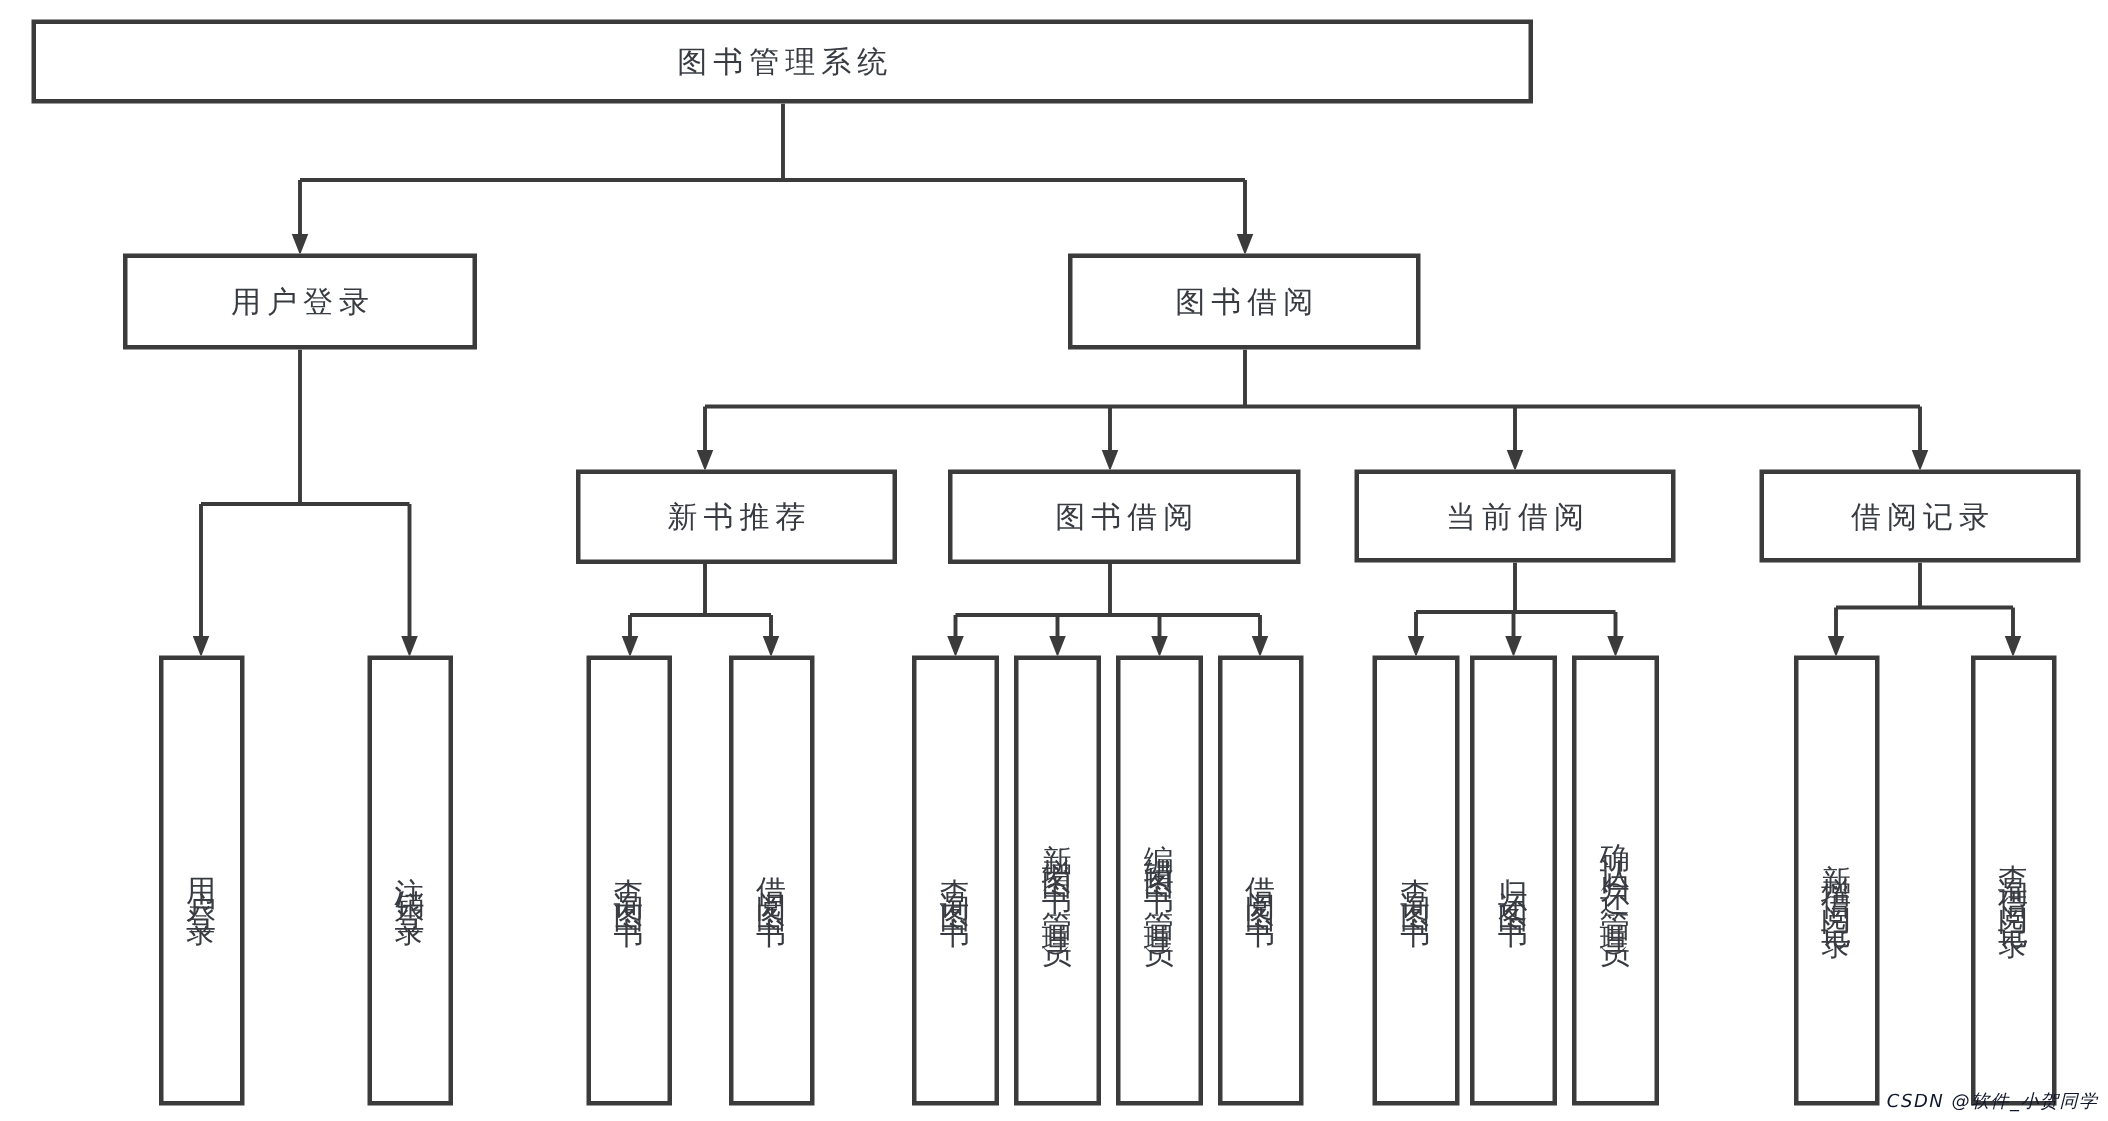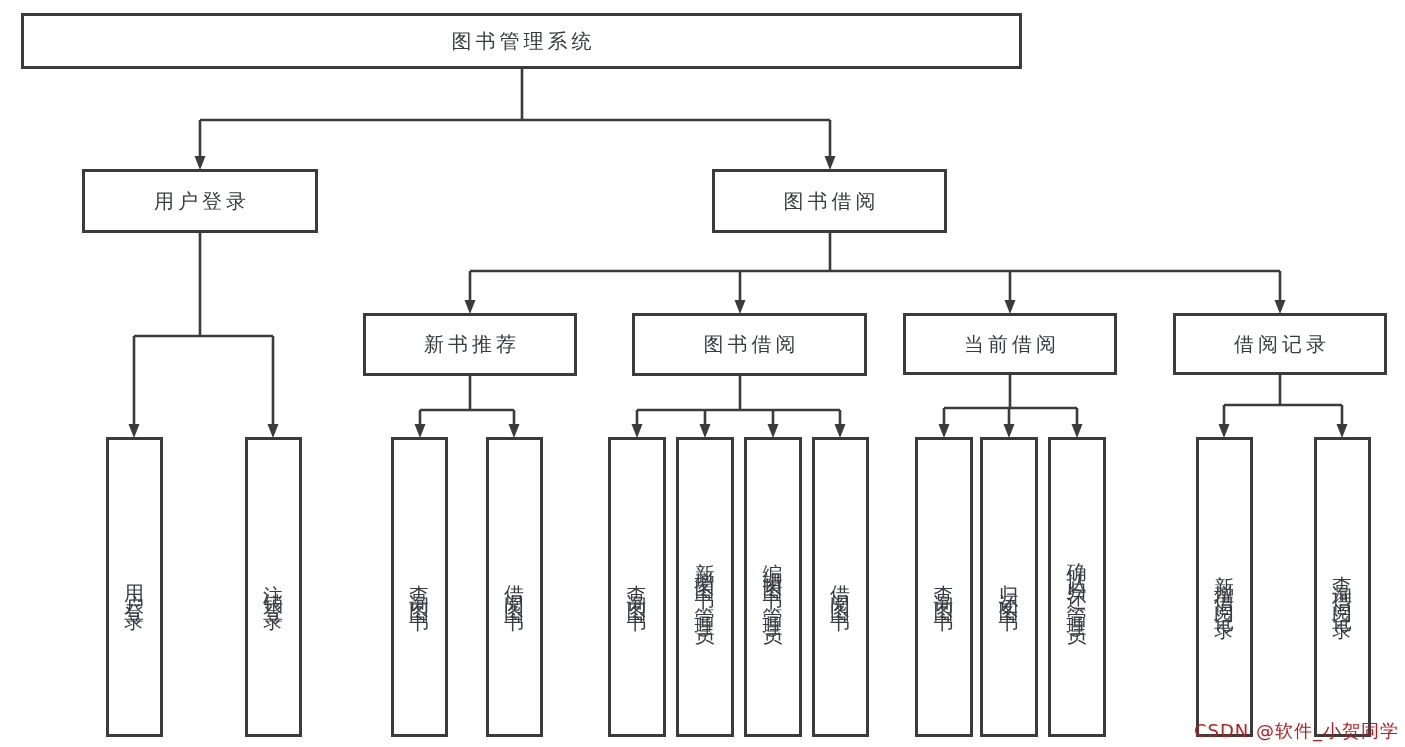--- a/index.html
+++ b/index.html
@@ -39,24 +39,25 @@
     text-orientation: mixed;
     font-size: 20px;
     letter-spacing: 9px;
     line-height: 1;
     white-space: nowrap;
   }
   .watermark {
     position: absolute;
     right: 6px;
     bottom: 4px;
-    font-size: 18px;
-    color: #b91c1c;
+    font-size: 12px;
+    color: #0f172a;
     letter-spacing: 1px;
     white-space: nowrap;
+    font-style: italic;
   }
 </style>
 </head>
 <body>
 
 <div class="canvas">
 
   <svg class="connectors" viewBox="0 0 1405 747">
 
     <path d="M522,69 V120 M200,120 H830 M200,120 V160 M830,120 V160" fill="none" stroke="#3b3b3b" stroke-width="2.6"></path>
@@ -100,21 +101,21 @@
     <span>图书管理系统</span>
   </div>
 
   <div class="node h-node" style="left:82px;top:169px;width:236px;height:64px">
     <span>用户登录</span>
   </div>
   <div class="node h-node" style="left:712px;top:169px;width:235px;height:64px">
     <span>图书借阅</span>
   </div>
 
-  <div class="node h-node" style="left:363px;top:313px;width:214px;height:63px">
+  <div class="node h-node" style="left:384px;top:313px;width:214px;height:63px">
     <span>新书推荐</span>
   </div>
   <div class="node h-node" style="left:632px;top:313px;width:235px;height:63px">
     <span>图书借阅</span>
   </div>
   <div class="node h-node" style="left:1173px;top:313px;width:214px;height:62px">
     <span>借阅记录</span>
   </div>
   <div class="node h-node" style="left:903px;top:313px;width:214px;height:62px">
     <span>当前借阅</span>

